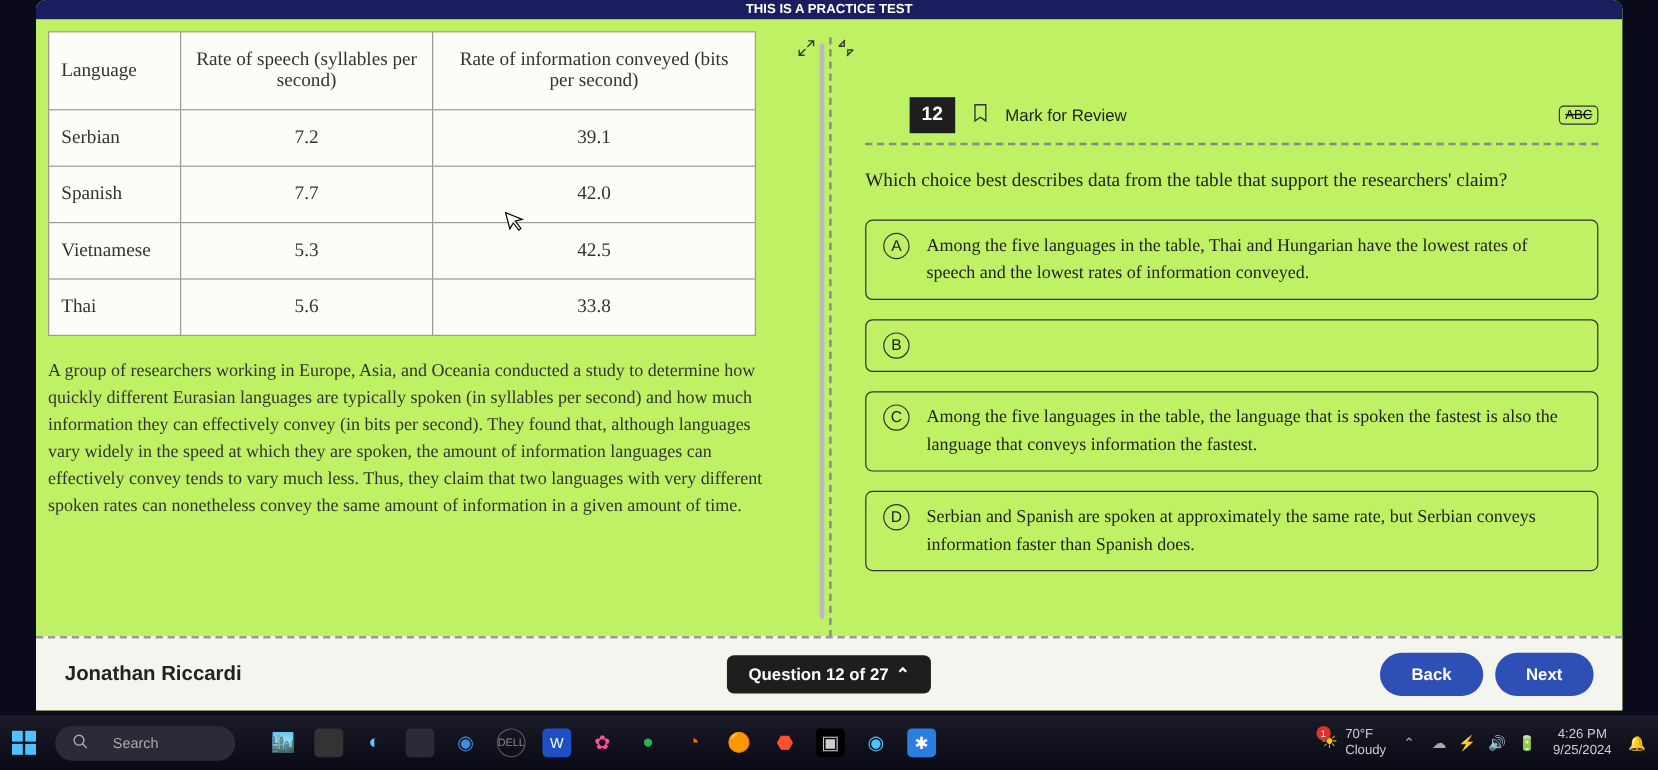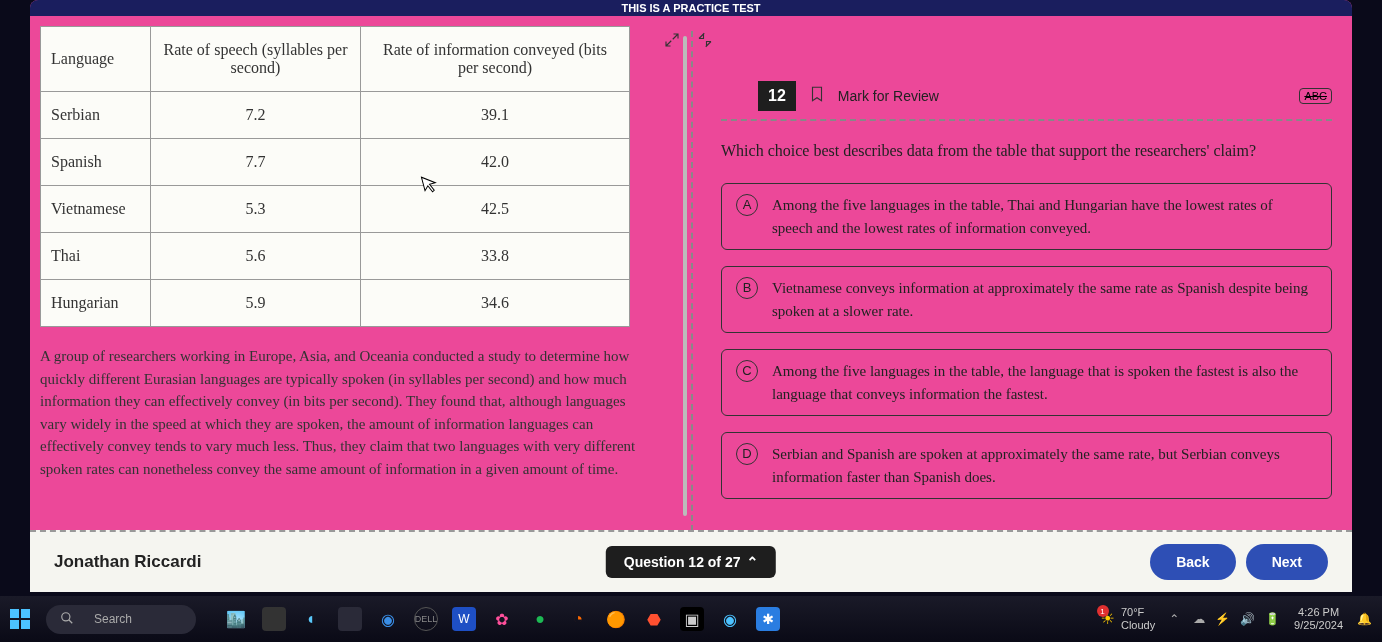--- a/index.html
+++ b/index.html
@@ -10,21 +10,21 @@
       height: 642px;
       overflow: hidden;
       position: relative;
     }
     .app-window {
       position: absolute;
       top: 0;
       left: 0;
       right: 0;
       bottom: 50px;
-      background: #ec4899;
+      background: #bef264;
       border-radius: 8px 8px 0 0;
       overflow: hidden;
       margin: 0 30px;
     }
     .banner {
       background: #1a1e5e;
       color: #fff;
       text-align: center;
       font-size: 11px;
       font-weight: bold;
@@ -290,25 +290,20 @@
           <tr>
             <td>Vietnamese</td>
             <td>5.3</td>
             <td>42.5</td>
           </tr>
           <tr>
             <td>Thai</td>
             <td>5.6</td>
             <td>33.8</td>
           </tr>
-          <tr>
-            <td>Hungarian</td>
-            <td>5.9</td>
-            <td>34.6</td>
-          </tr>
         </tbody>
       </table>
 
       <div class="passage">A group of researchers working in Europe, Asia, and Oceania conducted a study to determine how quickly different Eurasian languages are typically spoken (in syllables per second) and how much information they can effectively convey (in bits per second). They found that, although languages vary widely in the speed at which they are spoken, the amount of information languages can effectively convey tends to vary much less. Thus, they claim that two languages with very different spoken rates can nonetheless convey the same amount of information in a given amount of time.</div>
 
       <div class="cursor-arrow">
         <svg width="16" height="20" viewBox="0 0 16 20">
             <path d="M1 1 L1 15 L5 11 L8 18 L10 17 L7 10 L13 10 Z" fill="#fff" stroke="#000" stroke-width="1"></path>
           </svg>
       </div>
@@ -336,21 +331,20 @@
 
       <div class="question-text">Which choice best describes data from the table that support the researchers' claim?</div>
 
       <div class="choices">
         <div class="choice">
           <div class="choice-letter">A</div>
           <div>Among the five languages in the table, Thai and Hungarian have the lowest rates of speech and the lowest rates of information conveyed.</div>
         </div>
         <div class="choice">
           <div class="choice-letter">B</div>
-          <div>Vietnamese conveys information at approximately the same rate as Spanish despite being spoken at a slower rate.</div>
         </div>
         <div class="choice">
           <div class="choice-letter">C</div>
           <div>Among the five languages in the table, the language that is spoken the fastest is also the language that conveys information the fastest.</div>
         </div>
         <div class="choice">
           <div class="choice-letter">D</div>
           <div>Serbian and Spanish are spoken at approximately the same rate, but Serbian conveys information faster than Spanish does.</div>
         </div>
       </div>

